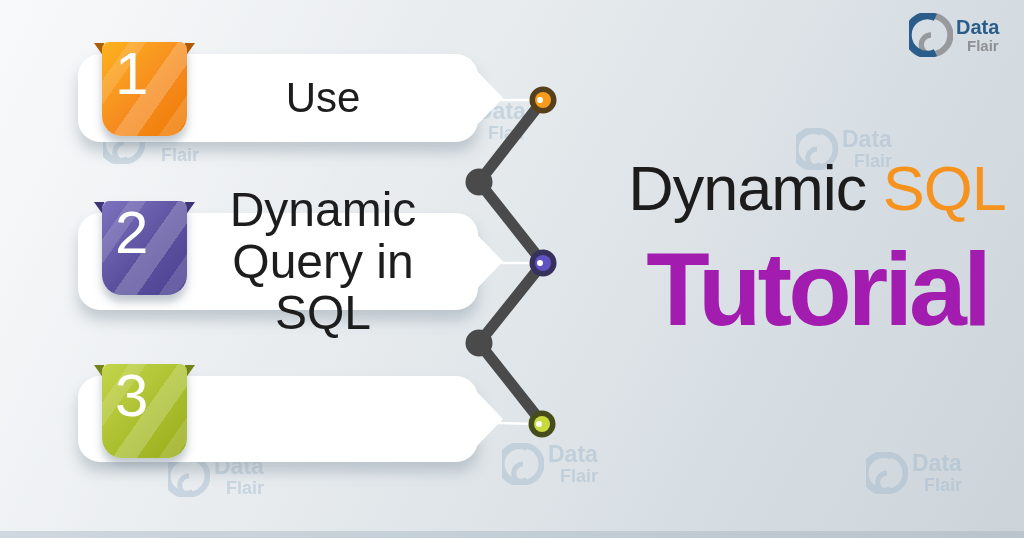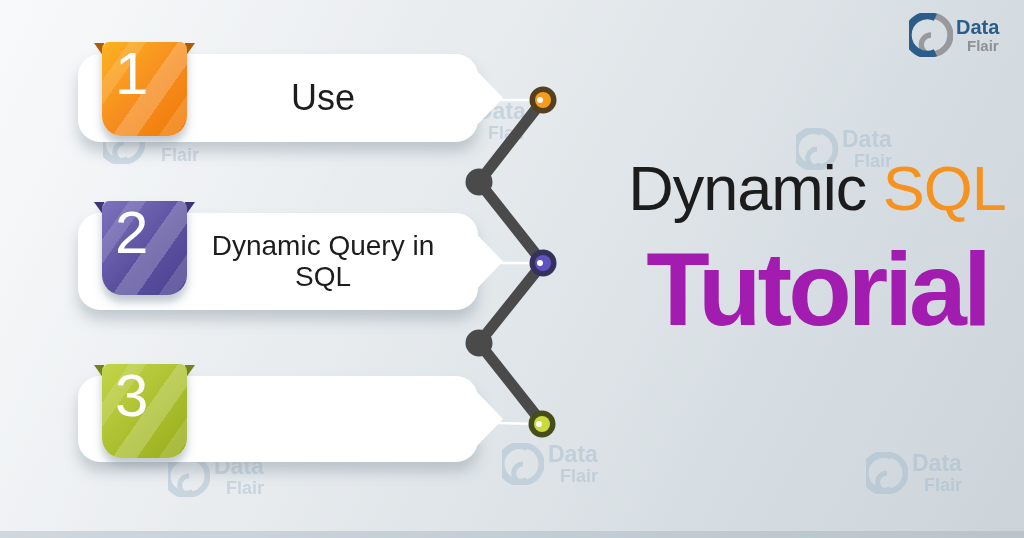--- a/index.html
+++ b/index.html
@@ -24,22 +24,22 @@
   
   .connector{position:absolute;left:0;top:0;width:1024px;height:538px;}
 
   
   .step{position:absolute;left:78px;width:400px;background:#ffffff;border-radius:22px;
     box-shadow:0 10px 14px rgba(138,152,165,0.45);}
   .step .pointer{position:absolute;right:-25px;top:50%;margin-top:-27px;width:26px;height:54px;
     background:#ffffff;clip-path:polygon(0 0,100% 50%,0 100%);}
   .step .label{position:absolute;left:108px;right:18px;top:0;bottom:0;
     display:flex;align-items:center;justify-content:center;text-align:center;
-    font-size:36px;color:#1d1d1d;line-height:1.08;}
-  .step.two-line .label{font-size:28px;}
+    font-size:42px;color:#1d1d1d;line-height:1.08;}
+  .step.two-line .label{font-size:48px;}
 
   
   .badge{position:absolute;left:24px;top:-12px;width:85px;height:94px;
     border-radius:7px 7px 20px 20px;
     box-shadow:0 7px 9px rgba(130,145,158,0.5);}
   .badge .fold{position:absolute;top:1px;width:10px;height:14px;}
   .badge .fold-l{left:-8px;clip-path:polygon(0 0,100% 0,100% 100%);}
   .badge .fold-r{right:-8px;clip-path:polygon(0 0,100% 0,0 100%);}
   .badge .face{position:absolute;inset:0;border-radius:7px 7px 20px 20px;overflow:hidden;}
   .badge .face::after{content:"";position:absolute;inset:-30px;

